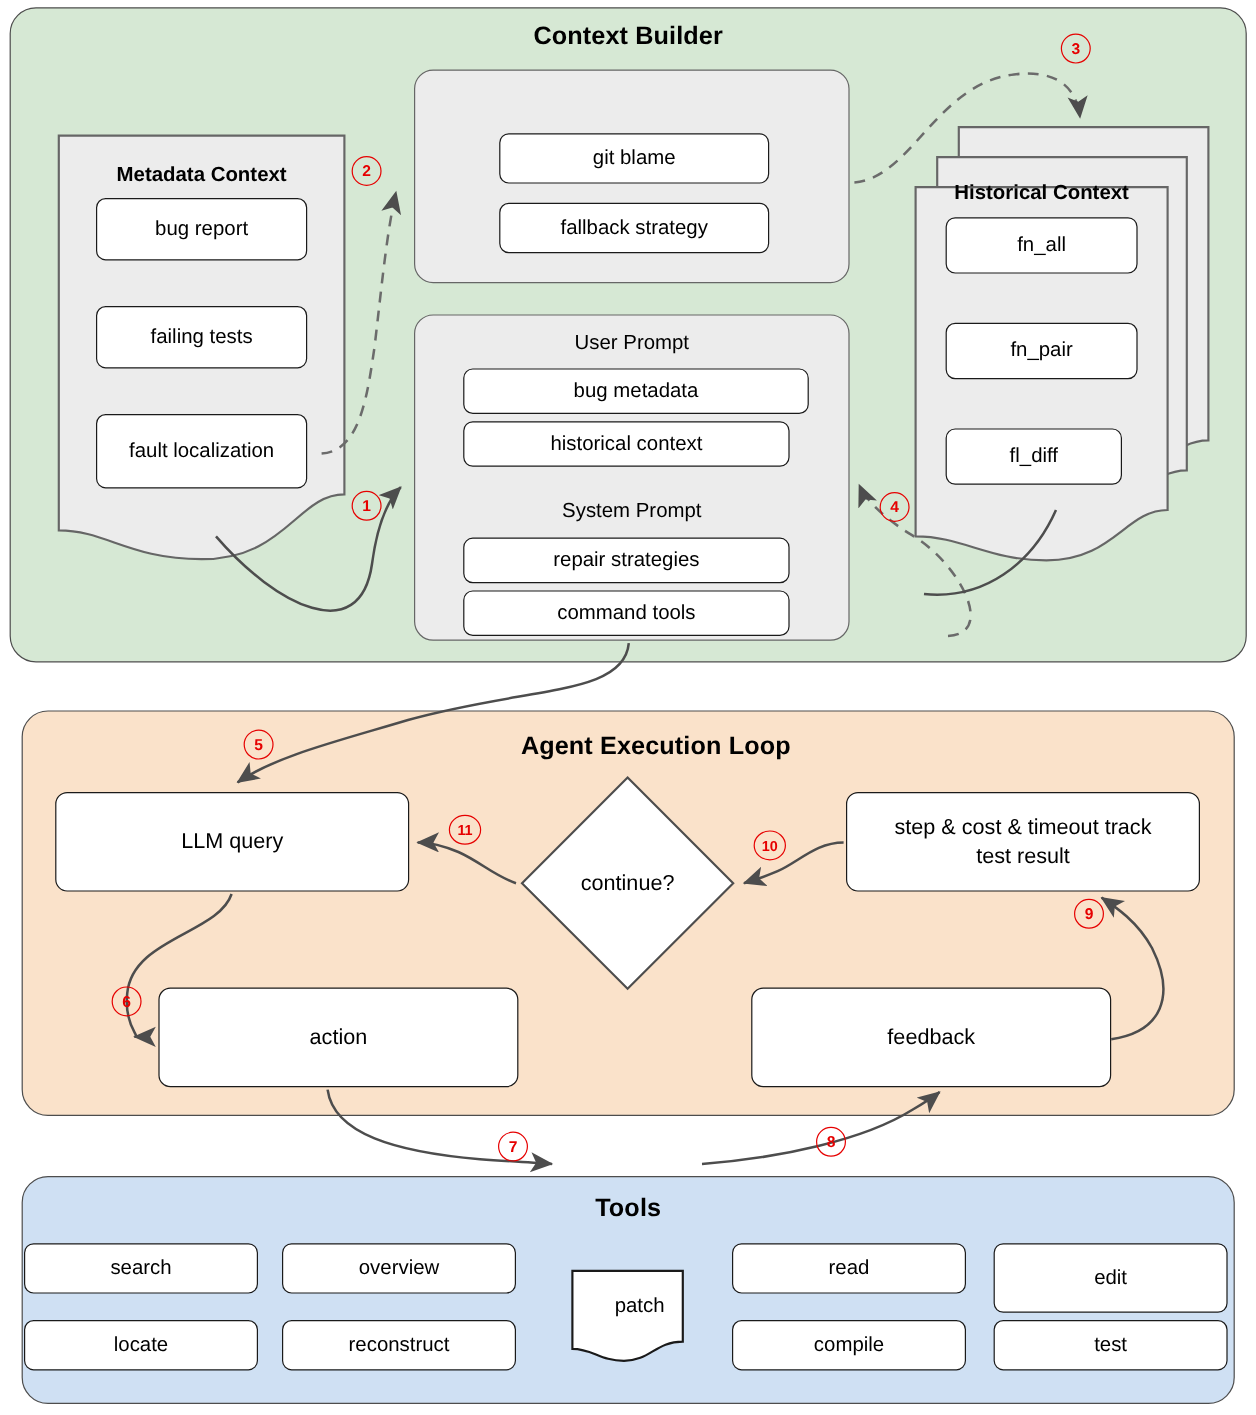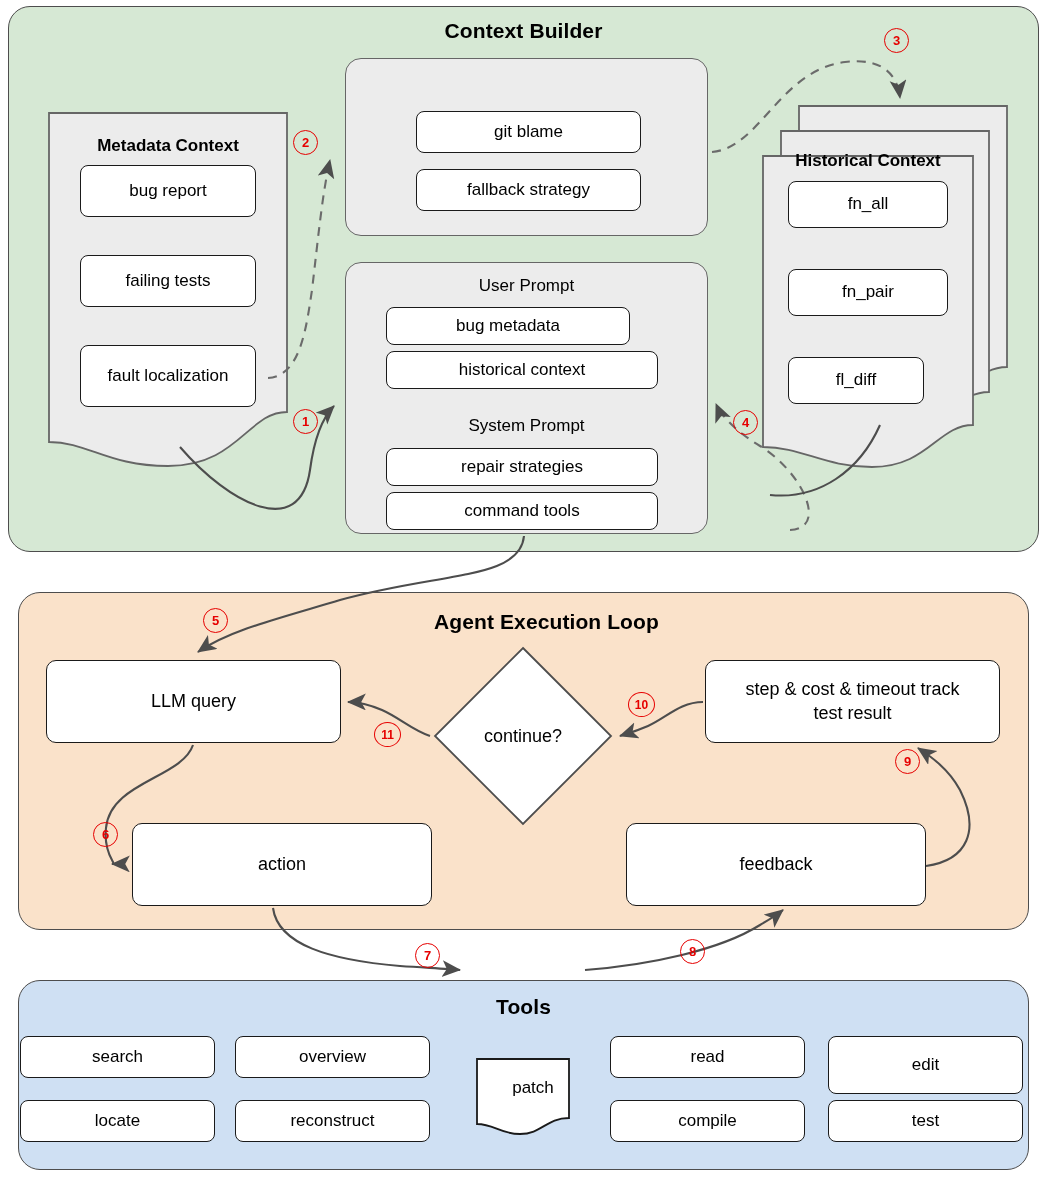--- a/index.html
+++ b/index.html
@@ -85,21 +85,21 @@
     </div>
   </div>
 
   <div class="group rounded" style="left:345px;top:58px;width:363px;height:178px;">
     <div class="box" style="left:70px;top:52px;width:225px;height:42px;">git blame</div>
     <div class="box" style="left:70px;top:110px;width:225px;height:42px;">fallback strategy</div>
   </div>
 
   <div class="group rounded" style="left:345px;top:262px;width:363px;height:272px;">
     <div class="sub-title" style="top:13px;">User Prompt</div>
-    <div class="box" style="left:40px;top:44px;width:244px;height:38px;">bug metadata</div>
+    <div class="box" style="left:40px;top:44px;width:288px;height:38px;">bug metadata</div>
     <div class="box" style="left:40px;top:88px;width:272px;height:38px;">historical context</div>
 
     <div class="sub-title" style="top:153px;">System Prompt</div>
     <div class="box" style="left:40px;top:185px;width:272px;height:38px;">repair strategies</div>
     <div class="box" style="left:40px;top:229px;width:272px;height:38px;">command tools</div>
   </div>
 
   <div class="doc" style="left:798px;top:105px;width:210px;height:310px;">
     <svg width="210" height="310" viewBox="0 0 210 310">
       <path d="M1,1 L209,1 L209,262 C175,262 165,300 110,300 C62,300 40,282 1,282 Z" fill="#ececec" stroke="#666666" stroke-width="1.8"></path>
@@ -112,21 +112,21 @@
   </div>
 
   <div class="doc" style="left:762px;top:155px;width:212px;height:325px;">
     <svg width="212" height="325" viewBox="0 0 212 325">
       <path d="M1,1 L211,1 L211,270 C176,270 166,312 110,312 C62,312 40,292 1,292 Z" fill="#ececec" stroke="#666666" stroke-width="1.8"></path>
     </svg>
     <div class="content">
       <div class="group-title" style="top:-4px;">Historical Context</div>
       <div class="box" style="left:26px;top:26px;width:160px;height:47px;">fn_all</div>
       <div class="box" style="left:26px;top:114px;width:160px;height:47px;">fn_pair</div>
-      <div class="box" style="left:26px;top:202px;width:136px;height:47px;">fl_diff</div>
+      <div class="box" style="left:26px;top:202px;width:147px;height:47px;">fl_diff</div>
     </div>
   </div>
 
   <div class="panel" id="panel-agent">
     <div class="panel-title" style="top:17px;padding-left:46px;">Agent Execution Loop</div>
   </div>
 
   <div class="box big" style="left:46px;top:660px;width:295px;height:83px;">LLM query</div>
 
   <div id="diamond">
@@ -205,15 +205,15 @@
   <div class="step" style="left:293px;top:409px;">1</div>
   <div class="step" style="left:293px;top:130px;">2</div>
   <div class="step" style="left:884px;top:28px;">3</div>
   <div class="step" style="left:733px;top:410px;">4</div>
   <div class="step" style="left:203px;top:608px;">5</div>
   <div class="step" style="left:93px;top:822px;">6</div>
   <div class="step" style="left:415px;top:943px;">7</div>
   <div class="step" style="left:680px;top:939px;">8</div>
   <div class="step" style="left:895px;top:749px;">9</div>
   <div class="step wide" style="left:628px;top:692px;">10</div>
-  <div class="step wide" style="left:374px;top:679px;margin-top:43px;">11</div>
+  <div class="step wide" style="left:374px;top:679px;">11</div>
 
 </div>
 
 </body></html>

